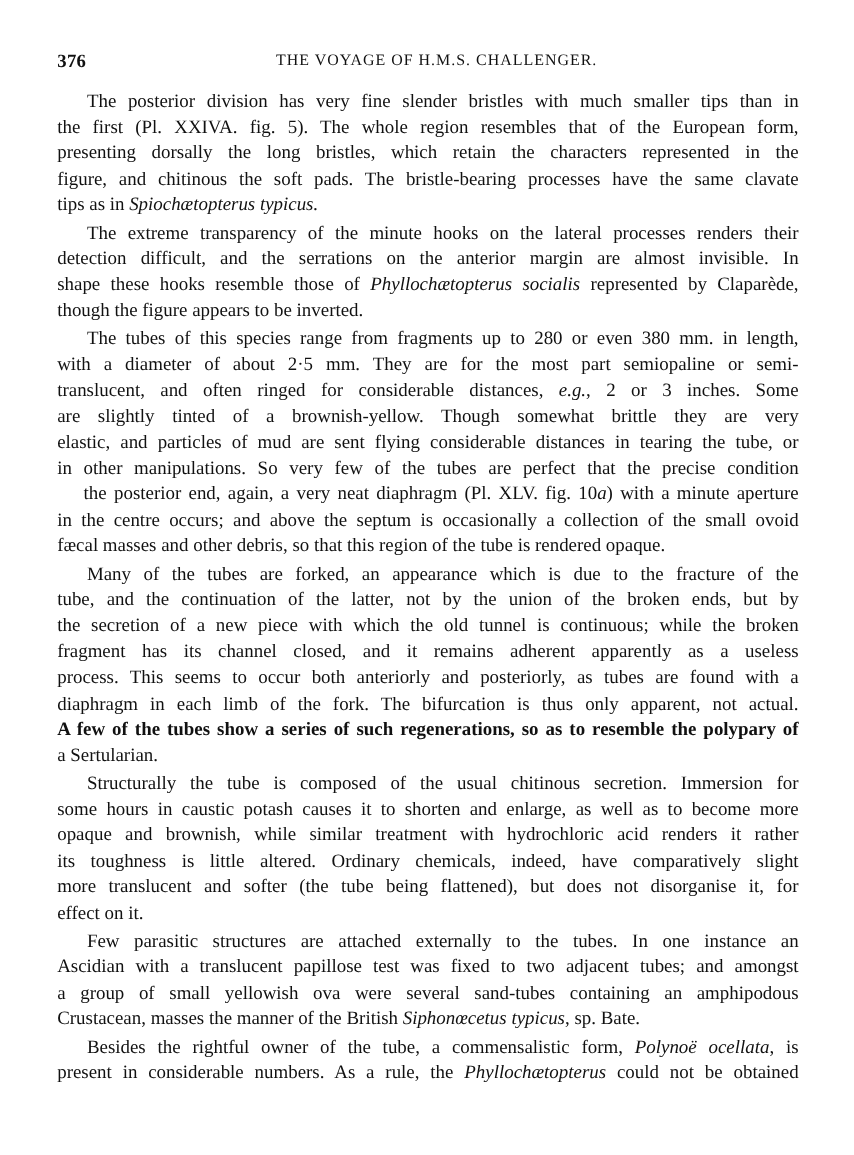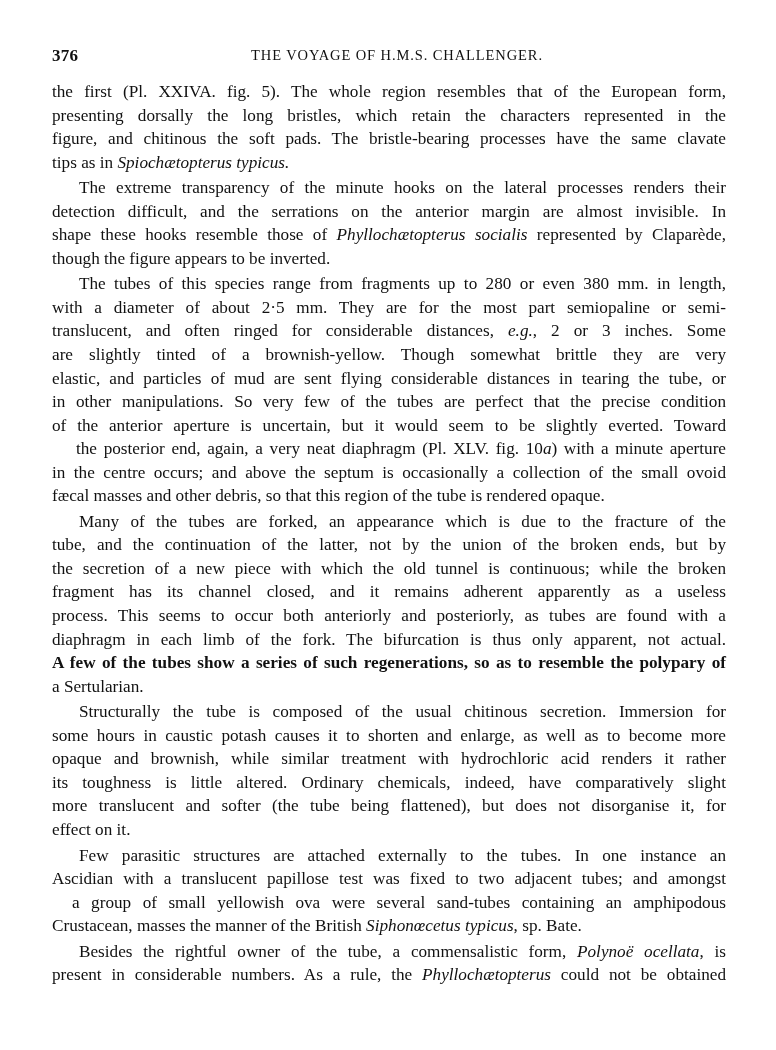--- a/index.html
+++ b/index.html
@@ -20,41 +20,41 @@
 </head>
 <body>
 
 <div class="header">
   <span class="page-number">376</span>
   <div class="running-title">THE VOYAGE OF H.M.S. CHALLENGER.</div>
 </div>
 
 <div class="body" id="body">
     <div class="para">
+      <span class="line indent" style="white-space: normal;"><span>The posterior division has very fine slender bristles with much smaller tips than in</span></span>
       <span class="line" style="white-space: normal;"><span>the first (Pl. XXIVA. fig. 5).  The whole region resembles that of the European form,</span></span>
       <span class="line" style="white-space: normal;"><span>presenting dorsally the long bristles, which retain the characters represented in the</span></span>
       <span class="line" style="white-space: normal;"><span>figure, and chitinous the soft pads.  The bristle-bearing processes have the same clavate</span></span>
       <span class="line last" style="white-space: normal;"><span>tips as in </span><i>Spiochætopterus typicus.</i></span>
     </div>
     <div class="gap"></div>
     <div class="para">
       <span class="line indent" style="white-space: normal;"><span>The extreme transparency of the minute hooks on the lateral processes renders their</span></span>
       <span class="line" style="white-space: normal;"><span>detection difficult, and the serrations on the anterior margin are almost invisible.  In</span></span>
       <span class="line" style="white-space: normal;"><span>shape these hooks resemble those of </span><i>Phyllochætopterus socialis</i><span> represented by Claparède,</span></span>
       <span class="line last" style="white-space: normal;"><span>though the figure appears to be inverted.</span></span>
     </div>
     <div class="gap"></div>
     <div class="para">
       <span class="line indent" style="white-space: normal;"><span>The tubes of this species range from fragments up to 280 or even 380 mm. in length,</span></span>
       <span class="line" style="white-space: normal;"><span>with a diameter of about 2·5 mm.  They are for the most part semiopaline or semi-</span></span>
       <span class="line" style="white-space: normal;"><span>translucent, and often ringed for considerable distances, </span><i>e.g.</i><span>, 2 or 3 inches.  Some</span></span>
       <span class="line" style="white-space: normal;"><span>are slightly tinted of a brownish-yellow.  Though somewhat brittle they are very</span></span>
       <span class="line" style="white-space: normal;"><span>elastic, and particles of mud are sent flying considerable distances in tearing the tube, or</span></span>
       <span class="line" style="white-space: normal;"><span>in other manipulations.  So very few of the tubes are perfect that the precise condition</span></span>
-      <span class="line" style="white-space: normal;"><span>of the anterior aperture is uncertain, but it would seem to be slightly everted.  Toward</span></span>
       <span class="line" style="white-space: normal; margin-left: 24px;"><span>the posterior end, again, a very neat diaphragm (Pl. XLV. fig. 10</span><i>a</i><span>) with a minute aperture</span></span>
       <span class="line" style="white-space: normal;"><span>in the centre occurs; and above the septum is occasionally a collection of the small ovoid</span></span>
       <span class="line last" style="white-space: normal;"><span>fæcal masses and other debris, so that this region of the tube is rendered opaque.</span></span>
     </div>
     <div class="gap"></div>
     <div class="para">
       <span class="line indent" style="white-space: normal;"><span>Many of the tubes are forked, an appearance which is due to the fracture of the</span></span>
       <span class="line" style="white-space: normal;"><span>tube, and the continuation of the latter, not by the union of the broken ends, but by</span></span>
       <span class="line" style="white-space: normal;"><span>the secretion of a new piece with which the old tunnel is continuous; while the broken</span></span>
       <span class="line" style="white-space: normal;"><span>fragment has its channel closed, and it remains adherent apparently as a useless</span></span>
@@ -69,21 +69,21 @@
       <span class="line" style="white-space: normal;"><span>some hours in caustic potash causes it to shorten and enlarge, as well as to become more</span></span>
       <span class="line" style="white-space: normal;"><span>opaque and brownish, while similar treatment with hydrochloric acid renders it rather</span></span>
       <span class="line" style="white-space: normal;"><span>its toughness is little altered.  Ordinary chemicals, indeed, have comparatively slight</span></span>
       <span class="line" style="white-space: normal;"><span>more translucent and softer (the tube being flattened), but does not disorganise it, for</span></span>
       <span class="line last" style="white-space: normal;"><span>effect on it.</span></span>
     </div>
     <div class="gap"></div>
     <div class="para">
       <span class="line indent" style="white-space: normal;"><span>Few parasitic structures are attached externally to the tubes.  In one instance an</span></span>
       <span class="line" style="white-space: normal;"><span>Ascidian with a translucent papillose test was fixed to two adjacent tubes; and amongst</span></span>
-      <span class="line" style="white-space: normal; margin-left: 20px;"><span>a group of small yellowish ova were several sand-tubes containing an amphipodous</span></span>
+      <span class="line" style="white-space: normal;"><span>a group of small yellowish ova were several sand-tubes containing an amphipodous</span></span>
       <span class="line last" style="white-space: normal;"><span>Crustacean, masses the manner of the British </span><i>Siphonœcetus typicus</i><span>, sp. Bate.</span></span>
     </div>
     <div class="gap"></div>
     <div class="para">
       <span class="line indent" style="white-space: normal;"><span>Besides the rightful owner of the tube, a commensalistic form, </span><i>Polynoë ocellata</i><span>, is</span></span>
       <span class="line" style="white-space: normal;"><span>present in considerable numbers.  As a rule, the </span><i>Phyllochætopterus</i><span> could not be obtained</span></span>
     </div>
   </div>
 
 </body></html>

